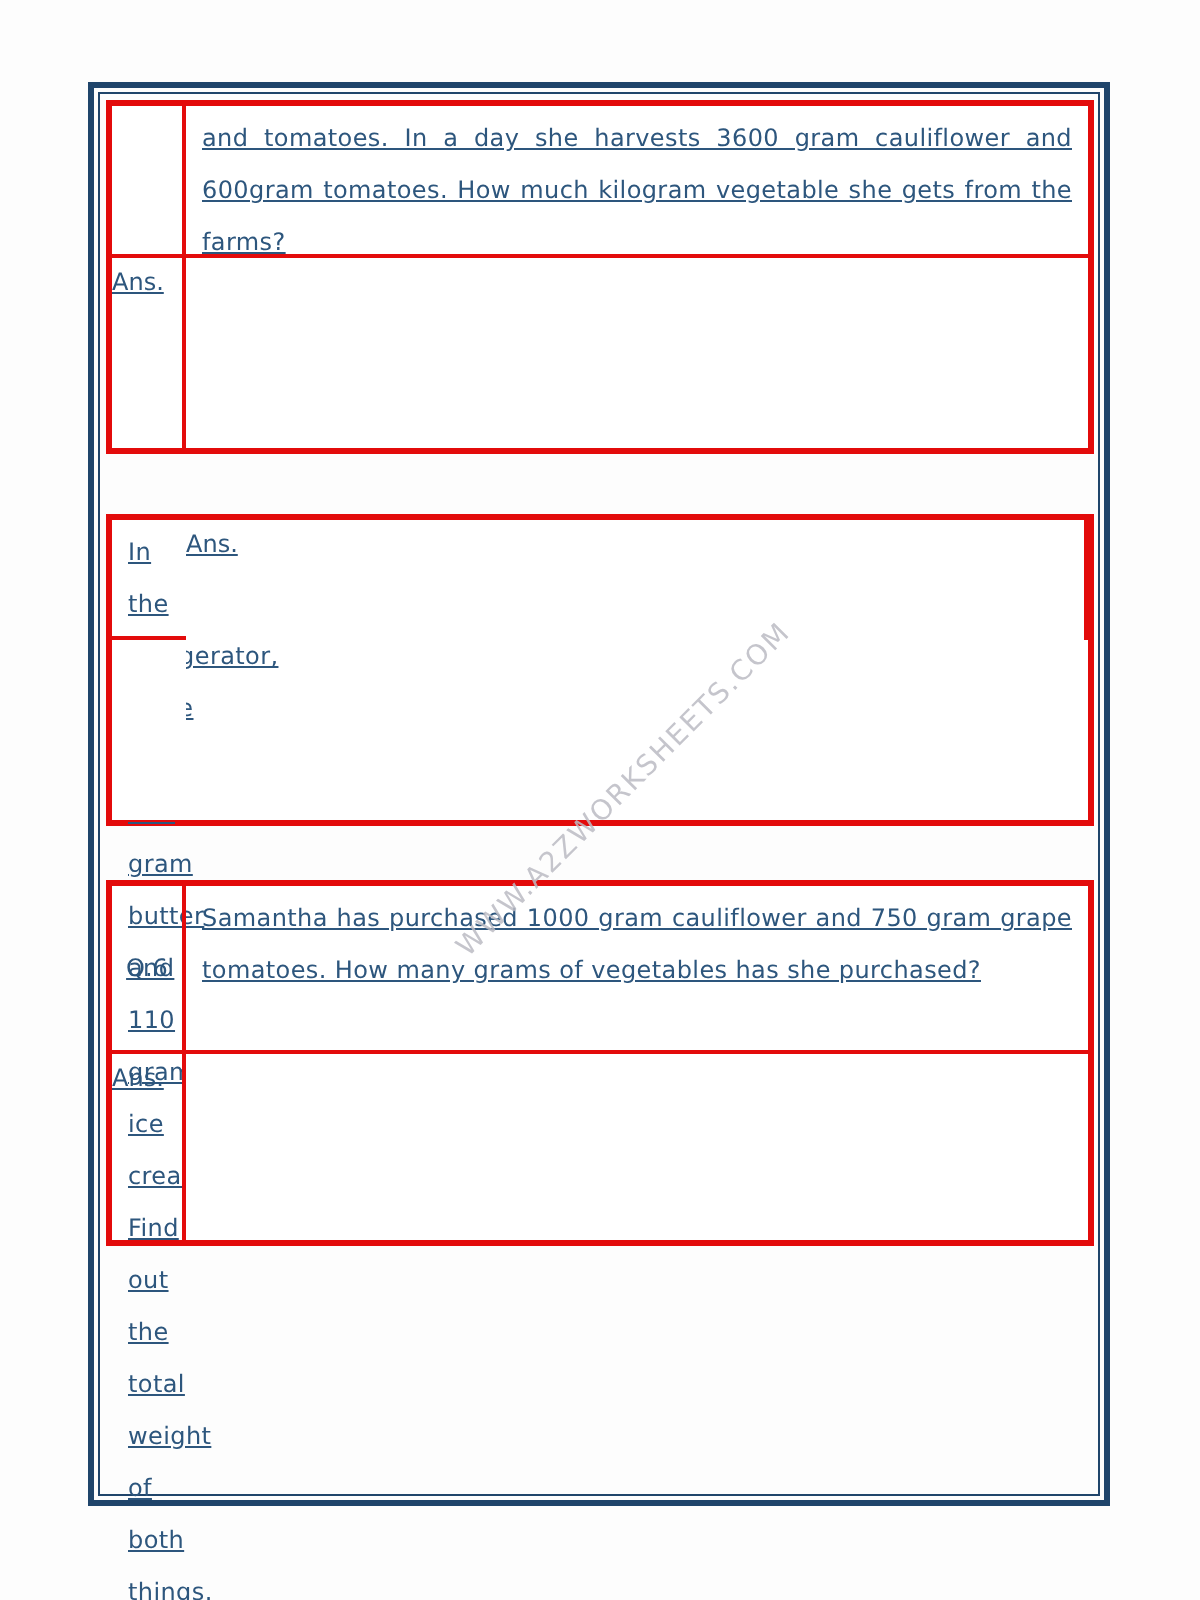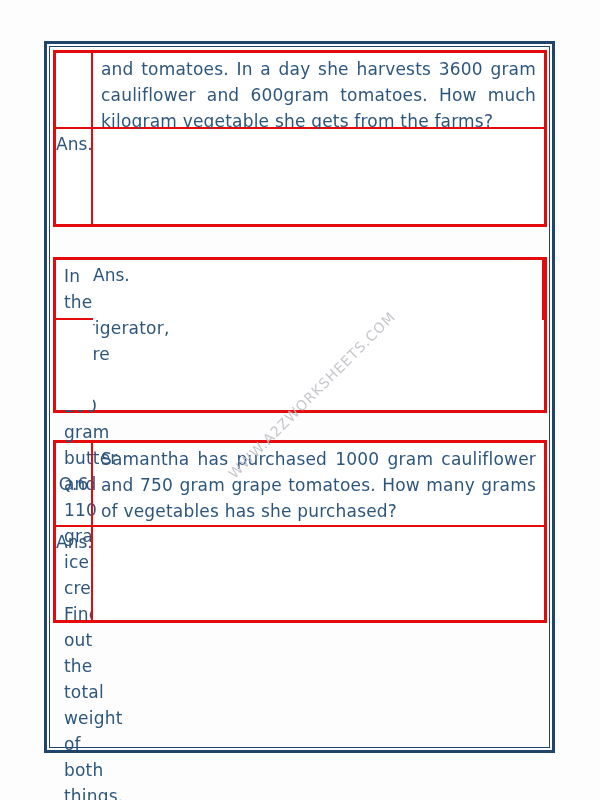--- a/index.html
+++ b/index.html
@@ -31,21 +31,21 @@
   }
   .qtable {
     border: 3px solid var(--table-border);
     display: grid;
     grid-template-columns: 37px 1fr;
     background: #fff;
   }
   .t1 { grid-template-rows: 76px 95px; margin-bottom: 30px; }
   .t2 { grid-template-rows: 60px 90px; margin-bottom: 27px; }
   .t3 { grid-template-rows: 84px 93px; }
-  .cell { color: var(--text); font-size: 17px; }
+  .cell { color: var(--text); font-size: 12px; text-decoration: underline; }
   .qnum-cell {
     border-right: 2px solid var(--table-border);
     border-bottom: 2px solid var(--table-border);
     display: flex; align-items: center; justify-content: center;
   }
   .qtext-cell {
     border-bottom: 2px solid var(--table-border);
     padding: 3px 8px 0 8px;
     text-align: justify;
     line-height: 26px;

